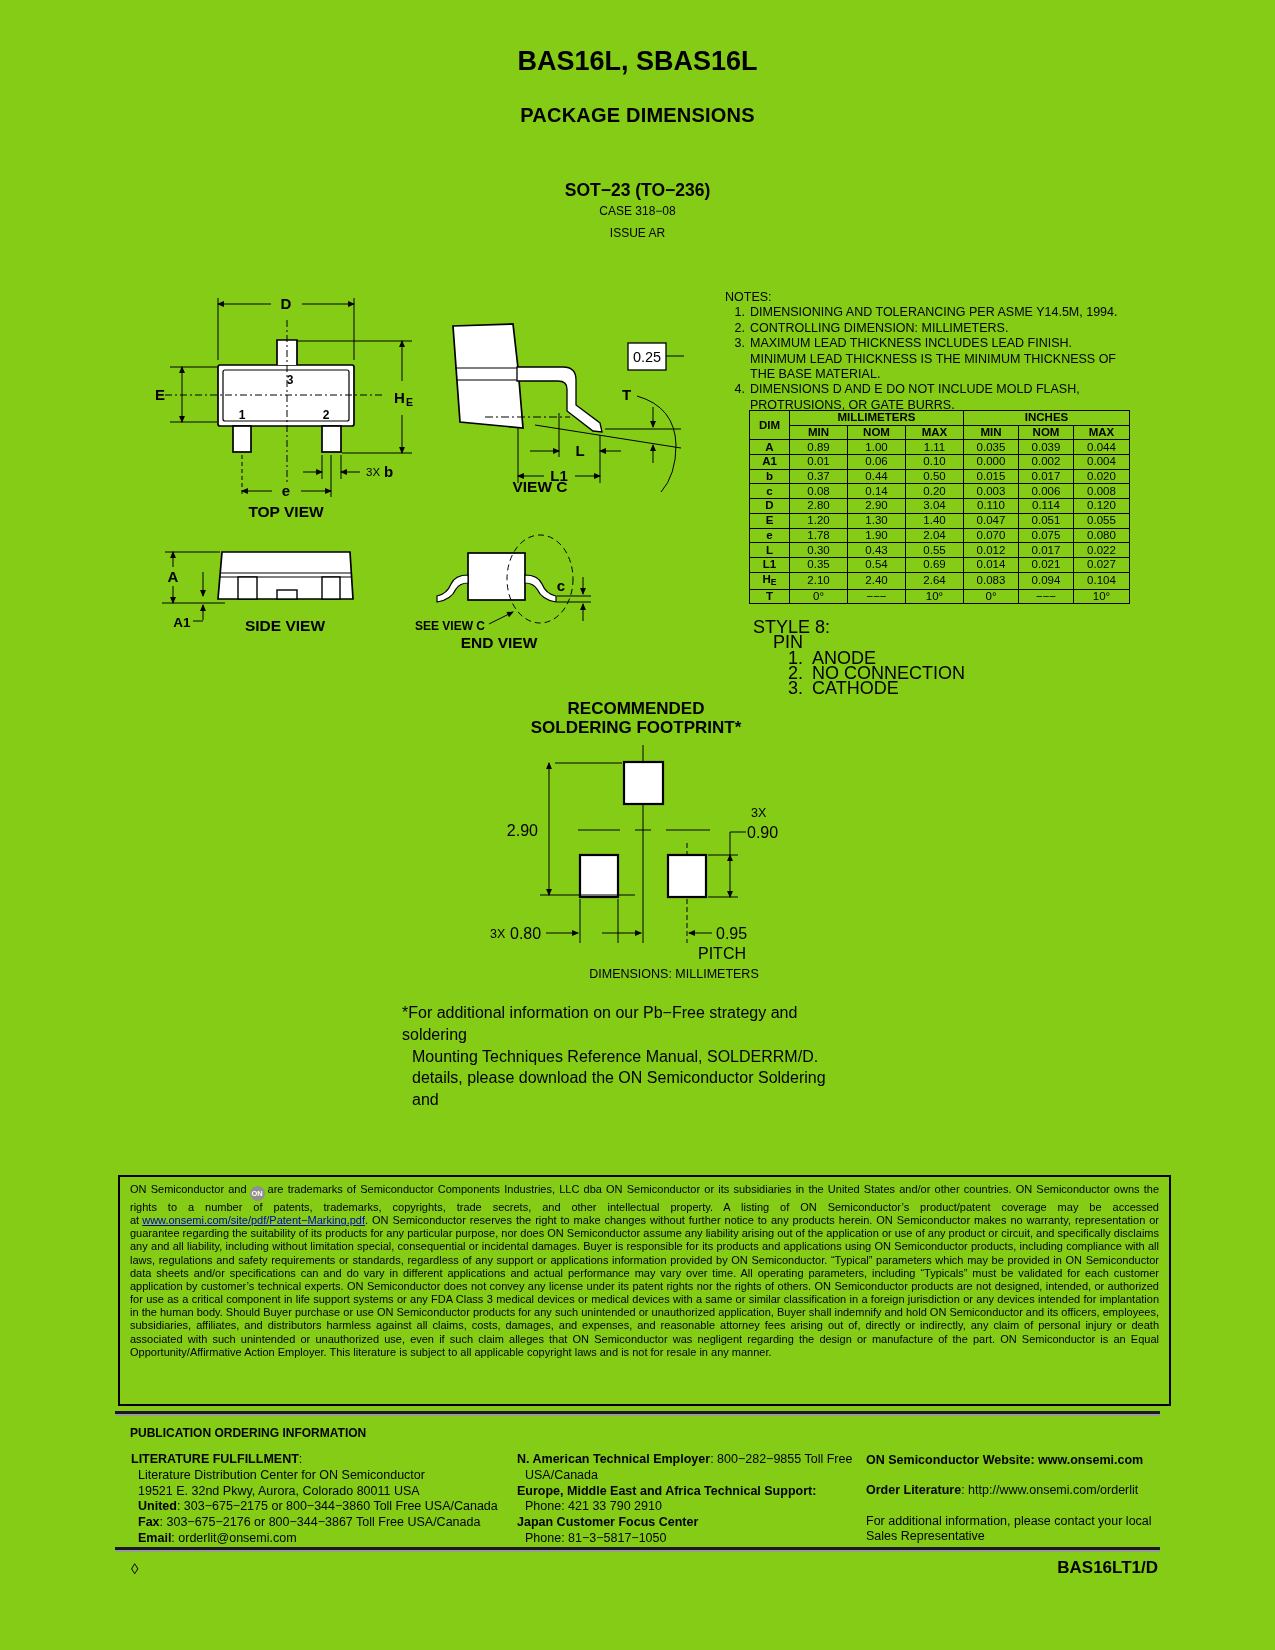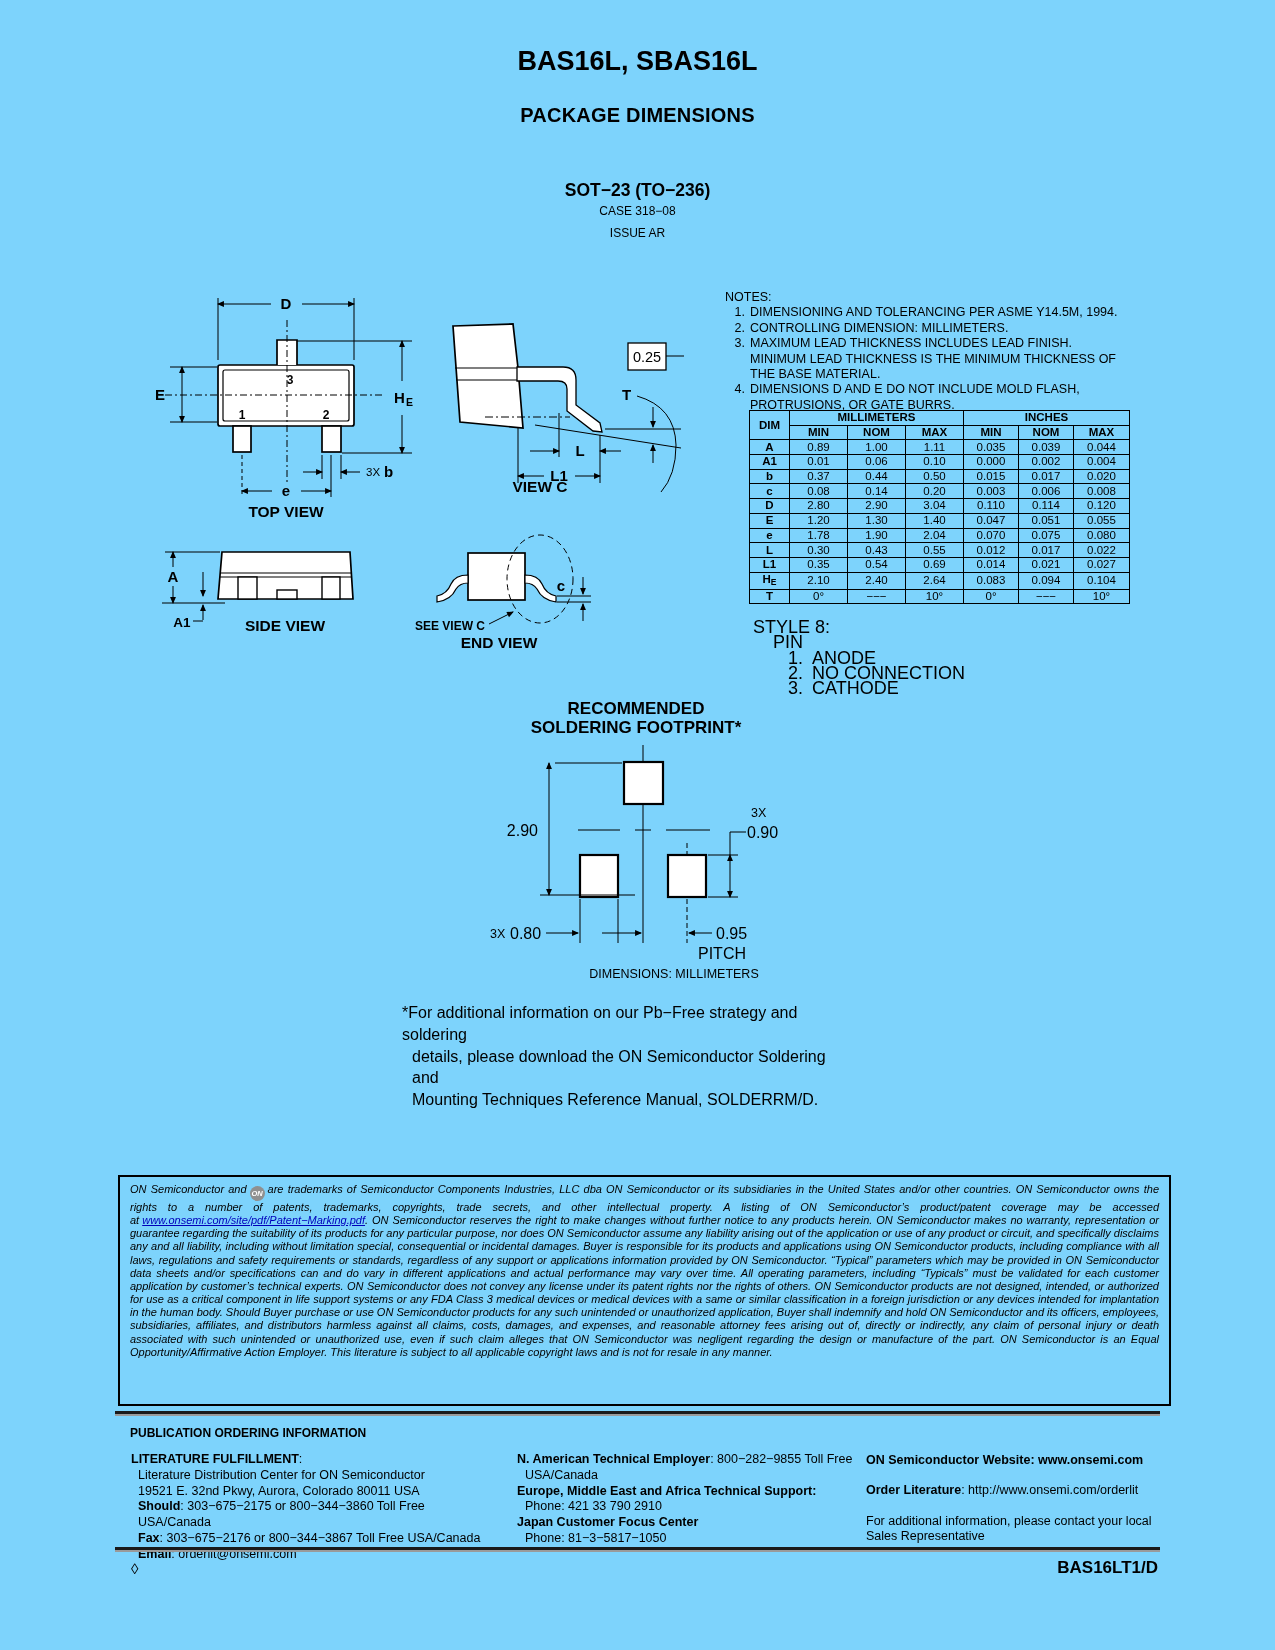--- a/index.html
+++ b/index.html
@@ -1,16 +1,16 @@
 <!DOCTYPE html>
 <html><head>
 <meta charset="utf-8">
 <style>
   html,body{margin:0;padding:0;background:#fff;}
-  .page{position:relative;width:1275px;height:1650px;background:#7dd3fc;color:#000;
+  .page{position:relative;width:1275px;height:1650px;background:#84cc16;color:#000;
         font-family:"Liberation Sans",sans-serif;overflow:hidden;}
   .abs{position:absolute;}
   .ctr{left:0;width:100%;text-align:center;}
 
   
   .t1{font-size:27px;font-weight:bold;}
   .t2{font-size:20px;font-weight:bold;letter-spacing:.2px;}
   .t3{font-size:17.5px;font-weight:bold;}
   .t4{font-size:12px;}
 
@@ -394,37 +394,37 @@
     <line class="dln" x1="152" y1="218" x2="191" y2="218" marker-end="url(#arr)"></line>
     <line class="dln" x1="239" y1="218" x2="262" y2="218" marker-start="url(#arr)"></line>
     <text class="nm" x="266" y="224">0.95</text>
     <text class="nm" x="248" y="244">PITCH</text>
   </svg>
 
   <div class="abs units" style="left:574px;top:967px;width:200px;">DIMENSIONS: MILLIMETERS</div>
 
   <div class="abs fnote" style="left:402px;top:1002px;width:440px;">
     <div>*For additional information on our Pb−Free strategy and soldering</div>
+    <div style="padding-left:10px;">Mounting Techniques Reference Manual, SOLDERRM/D.</div>
     <div style="padding-left:10px;">details, please download the ON Semiconductor Soldering and</div>
-    <div style="padding-left:10px;">Mounting Techniques Reference Manual, SOLDERRM/D.</div>
-  </div>
-
-  <div class="abs disc" style="left:118px;top:1175px;width:1053px;font-style:italic;">
+  </div>
+
+  <div class="abs disc" style="left:118px;top:1175px;width:1053px;">
     <span>ON Semiconductor and</span><span class="onlogo">ON</span><span>are trademarks of Semiconductor Components Industries, LLC dba ON Semiconductor or its subsidiaries in the United States and/or other countries. ON Semiconductor owns the rights to a number of patents, trademarks, copyrights, trade secrets, and other intellectual property. A listing of ON Semiconductor’s product/patent coverage may be accessed at</span><a class="dlink">www.onsemi.com/site/pdf/Patent−Marking.pdf</a><span>. ON Semiconductor reserves the right to make changes without further notice to any products herein. ON Semiconductor makes no warranty, representation or guarantee regarding the suitability of its products for any particular purpose, nor does ON Semiconductor assume any liability arising out of the application or use of any product or circuit, and specifically disclaims any and all liability, including without limitation special, consequential or incidental damages. Buyer is responsible for its products and applications using ON Semiconductor products, including compliance with all laws, regulations and safety requirements or standards, regardless of any support or applications information provided by ON Semiconductor. “Typical” parameters which may be provided in ON Semiconductor data sheets and/or specifications can and do vary in different applications and actual performance may vary over time. All operating parameters, including “Typicals” must be validated for each customer application by customer’s technical experts. ON Semiconductor does not convey any license under its patent rights nor the rights of others. ON Semiconductor products are not designed, intended, or authorized for use as a critical component in life support systems or any FDA Class 3 medical devices or medical devices with a same or similar classification in a foreign jurisdiction or any devices intended for implantation in the human body. Should Buyer purchase or use ON Semiconductor products for any such unintended or unauthorized application, Buyer shall indemnify and hold ON Semiconductor and its officers, employees, subsidiaries, affiliates, and distributors harmless against all claims, costs, damages, and expenses, and reasonable attorney fees arising out of, directly or indirectly, any claim of personal injury or death associated with such unintended or unauthorized use, even if such claim alleges that ON Semiconductor was negligent regarding the design or manufacture of the part. ON Semiconductor is an Equal Opportunity/Affirmative Action Employer. This literature is subject to all applicable copyright laws and is not for resale in any manner.</span>
   </div>
 
   <div class="abs bar" style="left:115px;top:1411px;width:1045px;"></div>
 
   <div class="abs pubhead" style="left:130px;top:1426px;">PUBLICATION ORDERING INFORMATION</div>
 
   <div class="abs ord" style="left:131px;top:1452px;width:370px;">
     <div><b>LITERATURE FULFILLMENT</b><span>:</span></div>
     <div class="ind">Literature Distribution Center for ON Semiconductor</div>
     <div class="ind">19521 E. 32nd Pkwy, Aurora, Colorado 80011 USA</div>
-    <div class="ind"><b>Should</b><span>: 303−675−2175 or 800−344−3860 Toll Free USA/Canada</span></div>
+    <div class="ind"><b>United</b><span>: 303−675−2175 or 800−344−3860 Toll Free USA/Canada</span></div>
     <div class="ind"><b>Fax</b><span>: 303−675−2176 or 800−344−3867 Toll Free USA/Canada</span></div>
     <div class="ind"><b>Email</b><span>: orderlit@onsemi.com</span></div>
   </div>
 
   <div class="abs ord" style="left:517px;top:1452px;width:340px;">
     <div><b>N. American Technical Employer</b><span>: 800−282−9855 Toll Free</span></div>
     <div class="ind2">USA/Canada</div>
     <div><b>Europe, Middle East and Africa Technical Support:</b></div>
     <div class="ind2">Phone: 421 33 790 2910</div>
     <div><b>Japan Customer Focus Center</b></div>

